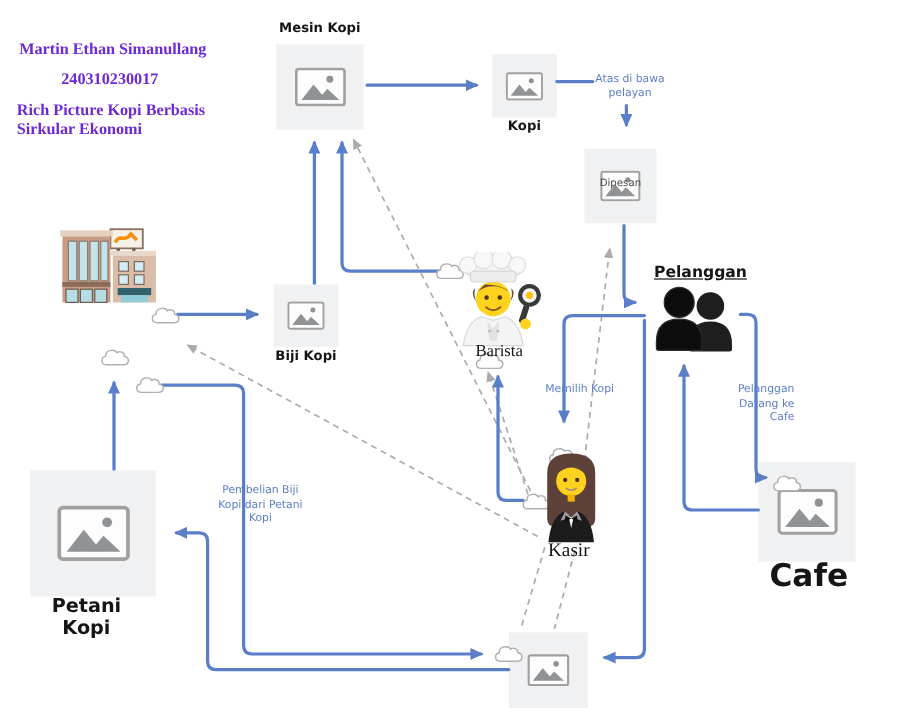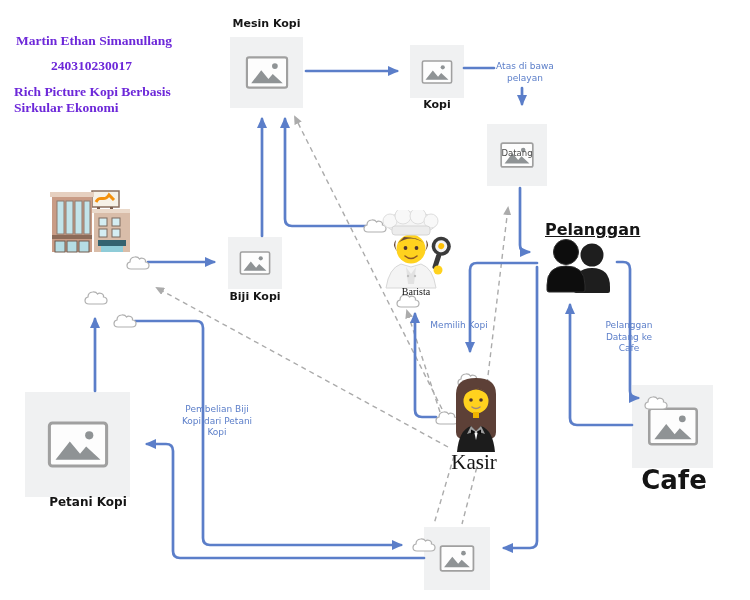--- a/index.html
+++ b/index.html
@@ -32,21 +32,21 @@
         <circle cx="41" cy="14" r="4" fill="#8f9395"></circle>
         <path d="M8,38 L22,20 L32,32 L38,25 L52,38 Z" fill="#8f9395"></path>
       </svg>
   </div>
   <div class="box" style="left:487px;top:124px;width:60px;height:62px;">
     <svg width="34" height="26" viewBox="0 0 60 46">
         <rect x="2" y="2" width="56" height="42" rx="3" fill="#fdfdfd" stroke="#a0a0a0" stroke-width="3"></rect>
         <circle cx="41" cy="14" r="4" fill="#8f9395"></circle>
         <path d="M8,38 L22,20 L32,32 L38,25 L52,38 Z" fill="#8f9395"></path>
       </svg>
-    <div class="pel-txt">Datang</div>
+    <div class="pel-txt">Dipesan</div>
   </div>
   <div class="box" style="left:228px;top:237px;width:54px;height:52px;">
     <svg width="32" height="24" viewBox="0 0 60 46">
         <rect x="2" y="2" width="56" height="42" rx="3" fill="#fdfdfd" stroke="#a0a0a0" stroke-width="3"></rect>
         <circle cx="41" cy="14" r="4" fill="#8f9395"></circle>
         <path d="M8,38 L22,20 L32,32 L38,25 L52,38 Z" fill="#8f9395"></path>
       </svg>
   </div>
   <div class="box" style="left:25px;top:392px;width:105px;height:105px;">
     <svg width="62" height="47" viewBox="0 0 60 46">
@@ -206,24 +206,24 @@
     </svg>
   </div>
 
   <div class="title-line" style="left:16px;top:33px;width:210px;">Martin Ethan Simanullang</div>
   <div class="title-line" style="left:16px;top:58px;width:210px;margin-left:35px;">240310230017</div>
   <div class="title-line" style="left:14px;top:84px;width:182px;">Rich Picture Kopi Berbasis Sirkular Ekonomi</div>
 
   <div class="nlbl" style="left:224px;top:18px;width:85px;">Mesin Kopi</div>
   <div class="nlbl" style="left:408px;top:99px;width:58px;">Kopi</div>
   <div class="nlbl" style="left:222px;top:291px;width:66px;">Biji Kopi</div>
-  <div class="nlbl" style="left:48px;top:496px;width:80px;font-size:12px;">Petani Kopi</div>
-  <div class="nlbl" style="left:545px;top:221px;width:70px;font-size:16px;text-decoration:underline;">Pelanggan</div>
+  <div class="nlbl" style="left:32px;top:496px;width:80px;font-size:16px;">Petani Kopi</div>
+  <div class="nlbl" style="left:545px;top:221px;width:70px;font-size:13px;text-decoration:underline;">Pelanggan</div>
   <div class="nlbl" style="left:634px;top:466px;width:80px;font-size:26px;">Cafe</div>
-  <div class="nlbl serif" style="left:386px;top:286px;width:60px;font-size:10px;font-weight:400;">Barista</div>
-  <div class="nlbl serif" style="left:446px;top:450px;width:56px;font-size:21px;font-weight:400;">Kasir</div>
+  <div class="nlbl serif" style="left:386px;top:286px;width:60px;font-size:14px;font-weight:400;">Barista</div>
+  <div class="nlbl serif" style="left:446px;top:450px;width:56px;font-size:16px;font-weight:400;">Kasir</div>
 
   <div class="flbl" style="left:494px;top:61px;width:62px;">Atas di bawa pelayan</div>
-  <div class="flbl" style="left:426px;top:320px;width:66px;">Memilih Kopi</div>
-  <div class="flbl" style="left:596px;top:320px;width:66px;">Pelanggan Datang ke Cafe</div>
+  <div class="flbl" style="left:450px;top:320px;width:66px;">Memilih Kopi</div>
+  <div class="flbl" style="left:596px;top:320px;width:66px;text-align:right;">Pelanggan Datang ke Cafe</div>
   <div class="flbl" style="left:178px;top:404px;width:78px;">Pembelian Biji Kopi dari Petani Kopi</div>
 
 </div>
 
 </body></html>

